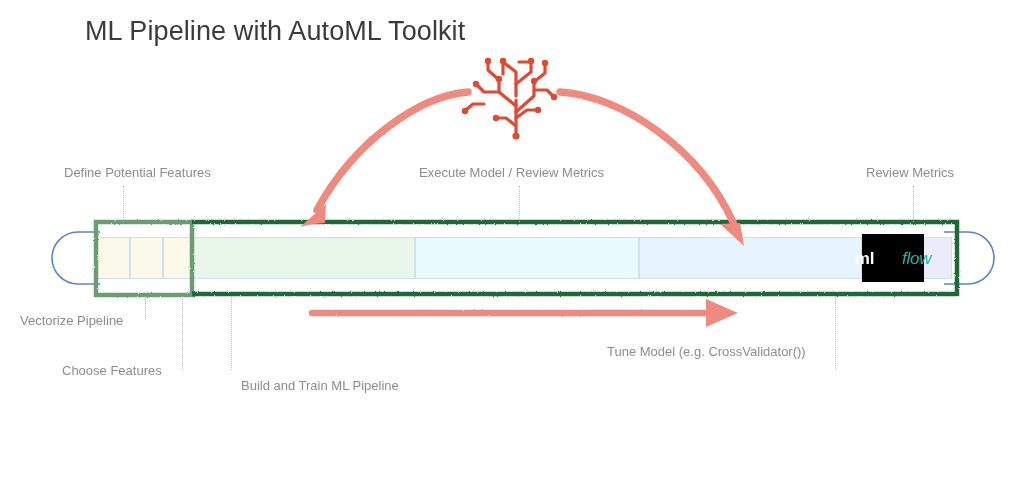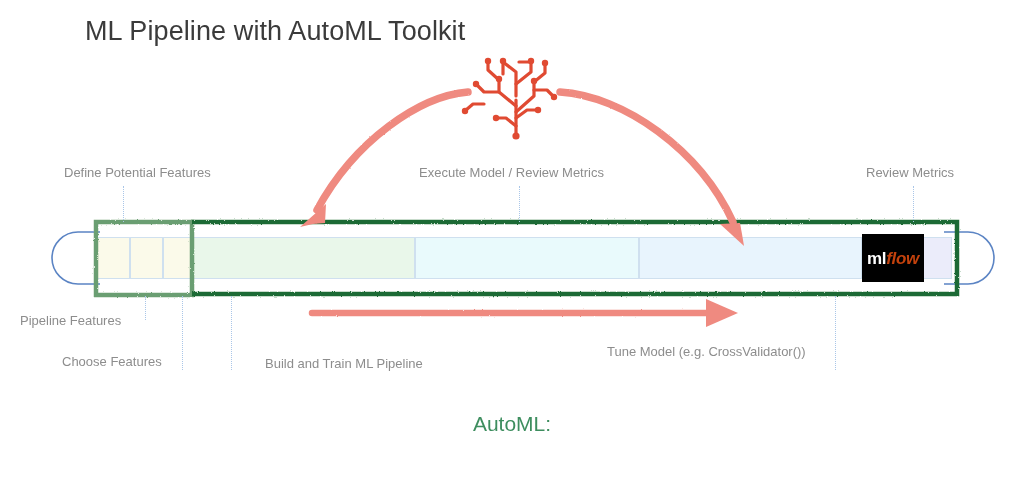--- a/index.html
+++ b/index.html
@@ -68,21 +68,21 @@
     height: 48px;
     background: #000000;
     display: flex;
     align-items: center;
     justify-content: center;
     font-size: 17px;
     line-height: 1;
     letter-spacing: -0.3px;
   }
   #mlflow-logo .ml { color: #ffffff; font-weight: 700; }
-  #mlflow-logo .flow { color: #c2410c; font-weight: 700; font-style: italic; }
+  #mlflow-logo .flow { color: #14b8a6; font-weight: 400; font-style: italic; padding-left: 28px; }
   
   #automl-caption {
     position: absolute;
     left: 0;
     top: 409px;
     width: 1024px;
     text-align: center;
     color: #3e8e5f;
     font-size: 21px;
     line-height: 30px;
@@ -181,27 +181,26 @@
 
   <div id="labels-above">
       <div class="lbl" style="left: 64px; top: 165px;">Define Potential Features</div>
       <div class="dotted" style="left: 123px; top: 186px; height: 36px;"></div>
       <div class="lbl" style="left: 419px; top: 165px;">Execute Model / Review Metrics</div>
       <div class="dotted" style="left: 519px; top: 186px; height: 36px;"></div>
       <div class="lbl" style="left: 866px; top: 165px;">Review Metrics</div>
       <div class="dotted" style="left: 913px; top: 186px; height: 36px;"></div>
     </div>
   <div id="labels-below">
-      <div class="lbl" style="left: 20px; top: 313px;">Pipeline Features</div>
+      <div class="lbl" style="left: 20px; top: 313px;">Vectorize Pipeline</div>
       <div class="dotted" style="left: 145px; top: 296px; height: 24px;"></div>
-      <div class="lbl" style="left: 62px; top: 354px;">Choose Features</div>
+      <div class="lbl" style="left: 62px; top: 363px;">Choose Features</div>
       <div class="dotted" style="left: 182px; top: 296px; height: 74px;"></div>
-      <div class="lbl" style="left: 241px; top: 356px; margin-left: 24px;">Build and Train ML Pipeline</div>
+      <div class="lbl" style="left: 241px; top: 378px;">Build and Train ML Pipeline</div>
       <div class="dotted" style="left: 231px; top: 296px; height: 74px;"></div>
       <div class="lbl" style="left: 607px; top: 344px; text-align: center;">Tune Model (e.g. CrossValidator())</div>
       <div class="dotted" style="left: 835px; top: 296px; height: 74px;"></div>
     </div>
 
   <div id="automl-caption">
-    <div>AutoML:</div>
   </div>
 
 </div>
 
 </body></html>

